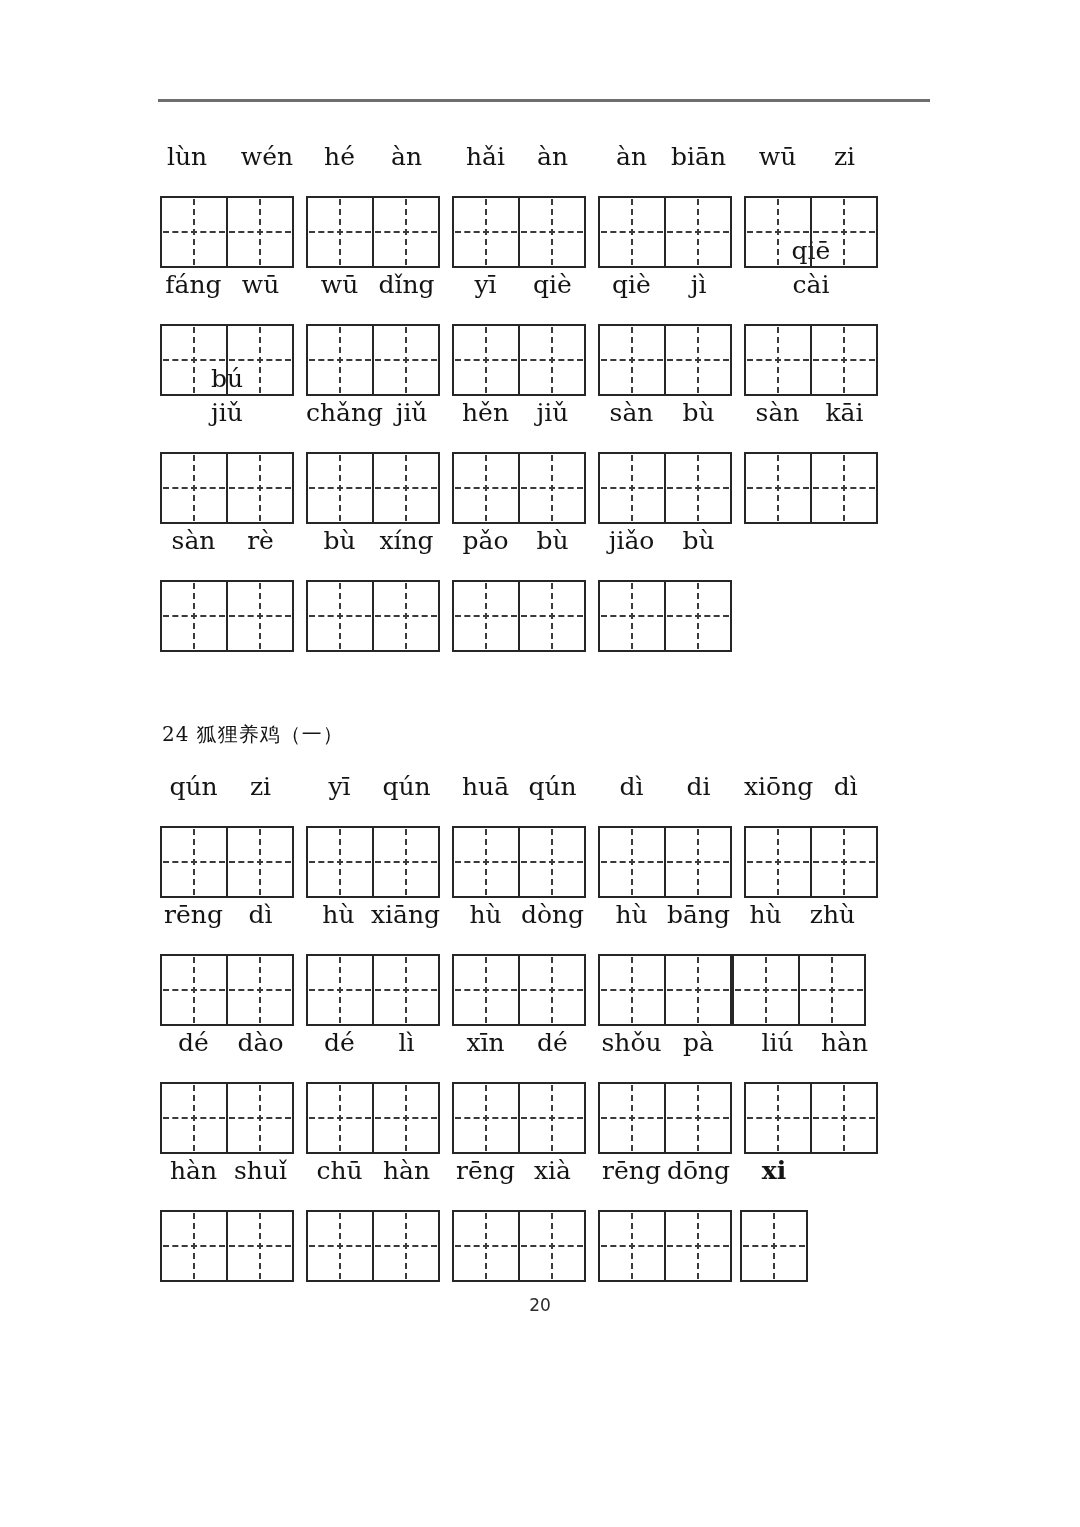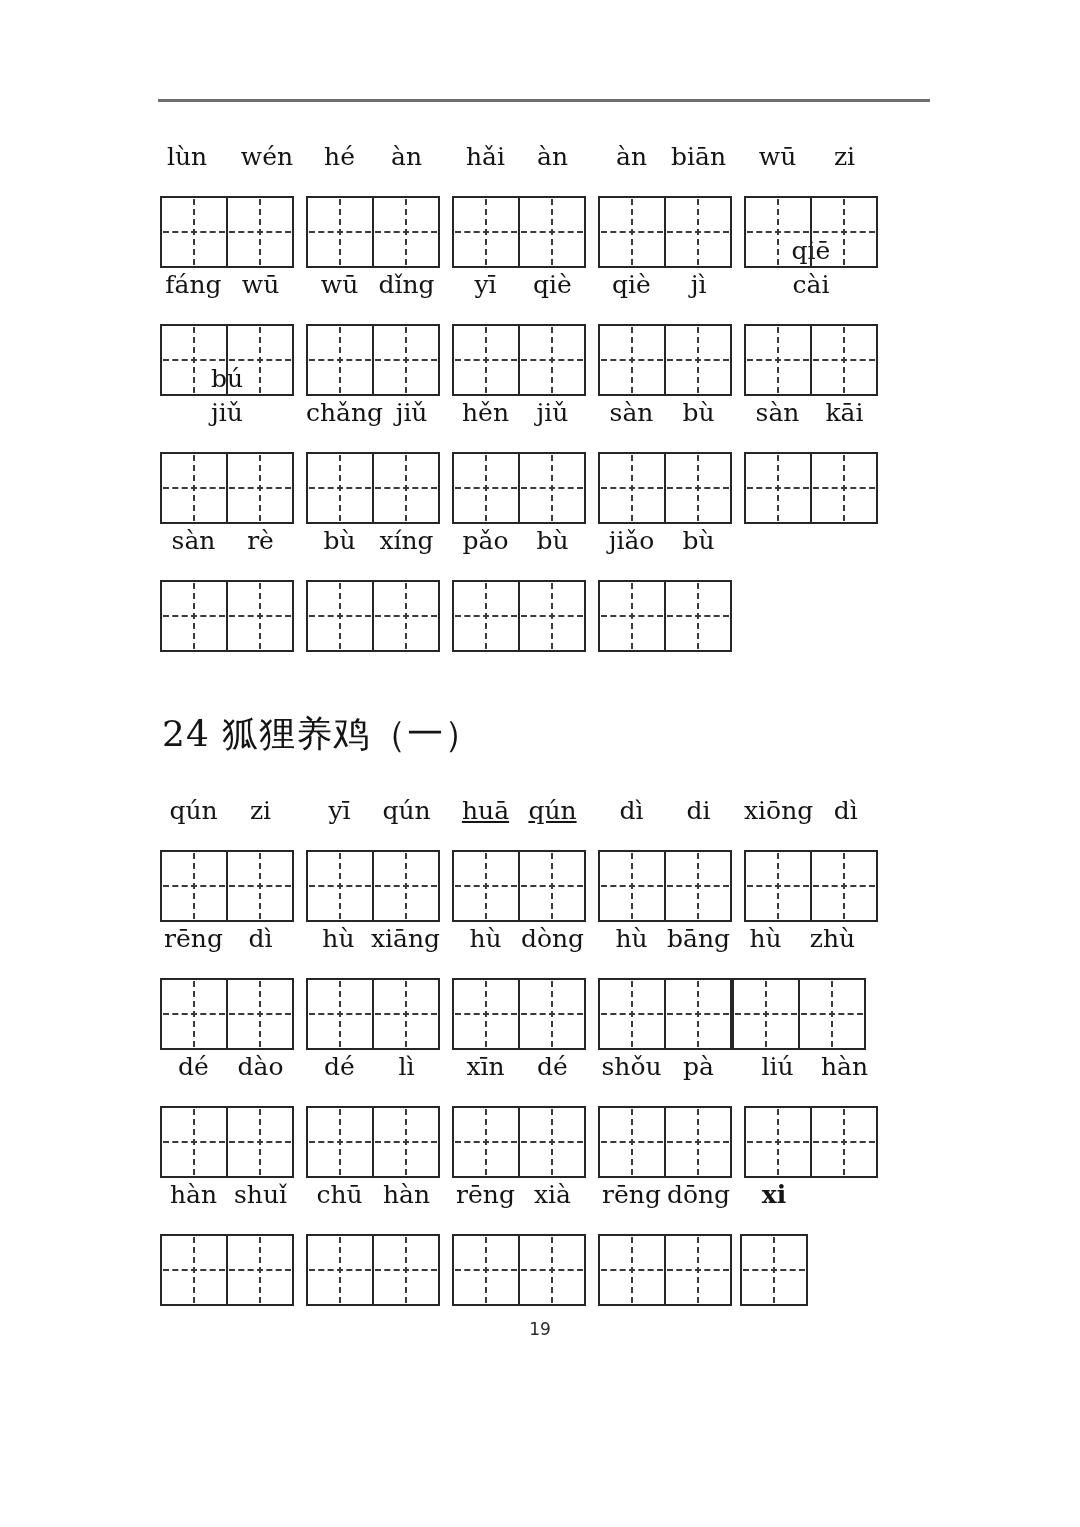--- a/index.html
+++ b/index.html
@@ -83,23 +83,23 @@
     content: "";
     position: absolute;
     top: 50%;
     left: 1px;
     right: 1px;
     height: 0;
     border-top: 2px dashed #3a3a3a;
     margin-top: -1px;
   }
   .section-heading {
-    font-size: 36px;
+    font-size: 20px;
     line-height: 40px;
-    margin: 62px 0 40px 2px;
+    margin: 62px 0 16px 2px;
     letter-spacing: 1px;
   }
   .page-number {
     width: 1080px;
     text-align: center;
     margin-top: 12px;
     font-size: 17px;
     line-height: 22px;
     font-family: "DejaVu Sans", "Liberation Sans", sans-serif;
     color: #2b2b2b;
@@ -410,21 +410,21 @@
         </div>
         <div class="grid-row">
           <div class="seg">
             <div class="box"></div>
             <div class="box"></div>
           </div>
         </div>
       </div>
       <div class="group">
         <div class="pinyin-row">
-          <div class="pyseg" style="width: 134px; text-decoration: underline;">
+          <div class="pyseg" style="width: 134px;">
             <span class="syll">huā</span>
             <span class="syll">qún</span>
           </div>
         </div>
         <div class="grid-row">
           <div class="seg">
             <div class="box"></div>
             <div class="box"></div>
           </div>
         </div>
@@ -655,13 +655,13 @@
             <div class="box"></div>
           </div>
           <div class="seg">
             <div class="box"></div>
           </div>
         </div>
       </div>
     </div>
   </div>
 
-<div class="page-number">19</div>
+<div class="page-number">20</div>
 
 </body></html>

